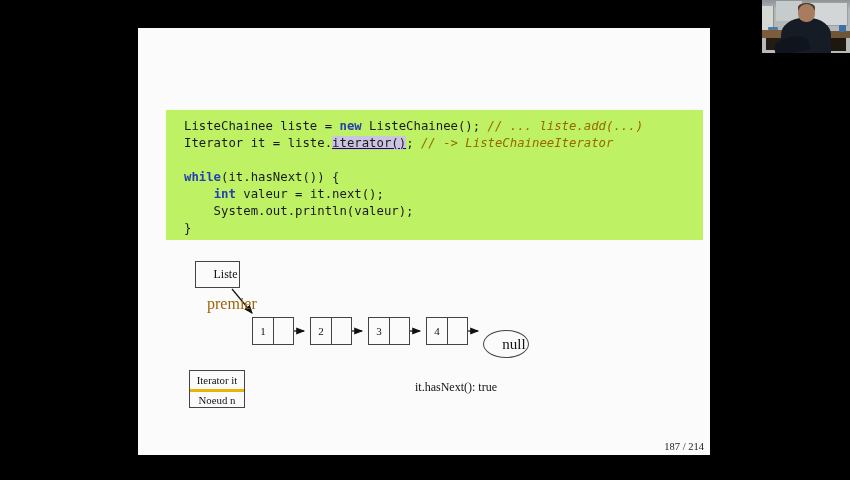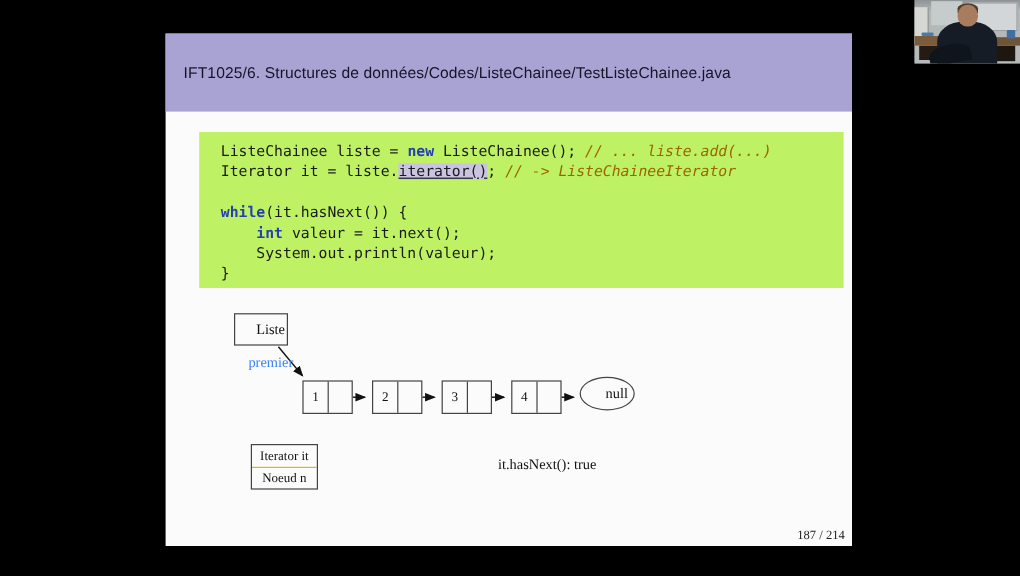--- a/index.html
+++ b/index.html
@@ -26,35 +26,35 @@
   .hl{background:#cbc3e2;border-radius:1px;text-decoration:underline;}
 
   
   .diagram-svg{position:absolute;left:0;top:0;width:572px;height:427px;
          pointer-events:none;}
   .box{position:absolute;border:1px solid #444;background:#fbfbfb;
          box-sizing:border-box;display:flex;align-items:center;justify-content:center;
          font-family:"Liberation Serif",serif;color:#111;padding-left:16px;}
   .liste-box{left:57px;top:233px;width:45px;height:27px;font-size:12px;}
   .premier-label{position:absolute;left:69px;top:267px;
-         font-family:"Liberation Serif",serif;font-size:12px;color:#3b82f6;}
+         font-family:"Liberation Serif",serif;font-size:16px;color:#a16207;}
   .node{position:absolute;top:289px;width:42px;height:28px;border:1px solid #444;
          box-sizing:border-box;display:flex;background:#fbfbfb;}
   .node .cell{box-sizing:border-box;height:100%;}
   .node .val{width:21px;border-right:1px solid #444;display:flex;align-items:center;
          justify-content:center;font-family:"Liberation Serif",serif;font-size:11px;color:#111;}
   .node .ptr{flex:1;}
-  .null-node{left:345px;top:286px;width:46px;height:28px;border-radius:50%;
-         font-size:12px;text-align:center;}
+  .null-node{left:345px;top:302px;width:46px;height:28px;border-radius:50%;
+         font-size:15px;text-align:center;}
   .iterator-box{position:absolute;left:51px;top:342px;width:56px;
-         border:1px solid #444;background:#fbfbfb;box-sizing:border-box;margin-left:20px;}
+         border:1px solid #444;background:#fbfbfb;box-sizing:border-box;}
   .iterator-box .row{height:18px;display:flex;align-items:center;justify-content:center;
          font-family:"Liberation Serif",serif;font-size:10.8px;color:#111;
          box-sizing:border-box;}
-  .iterator-box .row + .row{border-top:1px solid #eab308;}
+  .iterator-box .row + .row{border-top:3px solid #eab308;}
   .status-text{position:absolute;left:277px;top:352px;
          font-family:"Liberation Serif",serif;font-size:12px;color:#111;}
   .page-number{position:absolute;right:6px;bottom:3px;
          font-family:"Liberation Serif",serif;font-size:10.5px;color:#222;}
 
   
   .webcam{position:absolute;left:758px;top:0;width:92px;height:57px;background:#000;}
   .webcam-video{position:absolute;left:4px;top:0;width:88px;height:53px;
          background:linear-gradient(#8e9496 0%,#b2b7b8 18%,#b6babb 100%);overflow:hidden;}
   .wb{position:absolute;}
@@ -78,23 +78,20 @@
   .person-hair{left:41%;top:6%;width:19%;height:15%;background:#4e3d2c;
          border-radius:50% 50% 0 0;}
 </style>
 </head>
 <body>
 
 <div class="screen">
 
   <div class="slide">
 
-    <div class="slide-header">
-      <span>IFT1025/6. Structures de données/Codes/ListeChainee/TestListeChainee.java</span>
-    </div>
 
     <div class="code-block"><div class="code-line"><span>ListeChainee liste = </span><span class="kw">new</span><span> ListeChainee(); </span><span class="cm">// ... liste.add(...)</span></div><div class="code-line"><span>Iterator it = liste.</span><span class="hl">iterator()</span><span>; </span><span class="cm">// -&gt; ListeChaineeIterator</span></div><div class="code-line"> </div><div class="code-line"><span class="kw">while</span><span>(it.hasNext()) {</span></div><div class="code-line"><span>    </span><span class="kw">int</span><span> valeur = it.next();</span></div><div class="code-line"><span>    System.out.println(valeur);</span></div><div class="code-line"><span>}</span></div></div>
 
     <svg class="diagram-svg" viewBox="0 0 572 427" xmlns="http://www.w3.org/2000/svg">
       <defs>
         <marker id="arr" markerWidth="9" markerHeight="8" refX="6.5" refY="3" orient="auto">
           <path d="M0,0 L7.5,3 L0,6 z" fill="#111"></path>
         </marker>
       </defs>
       <line x1="94" y1="261" x2="114" y2="285" stroke="#111" stroke-width="1.2" marker-end="url(#arr)"></line>

